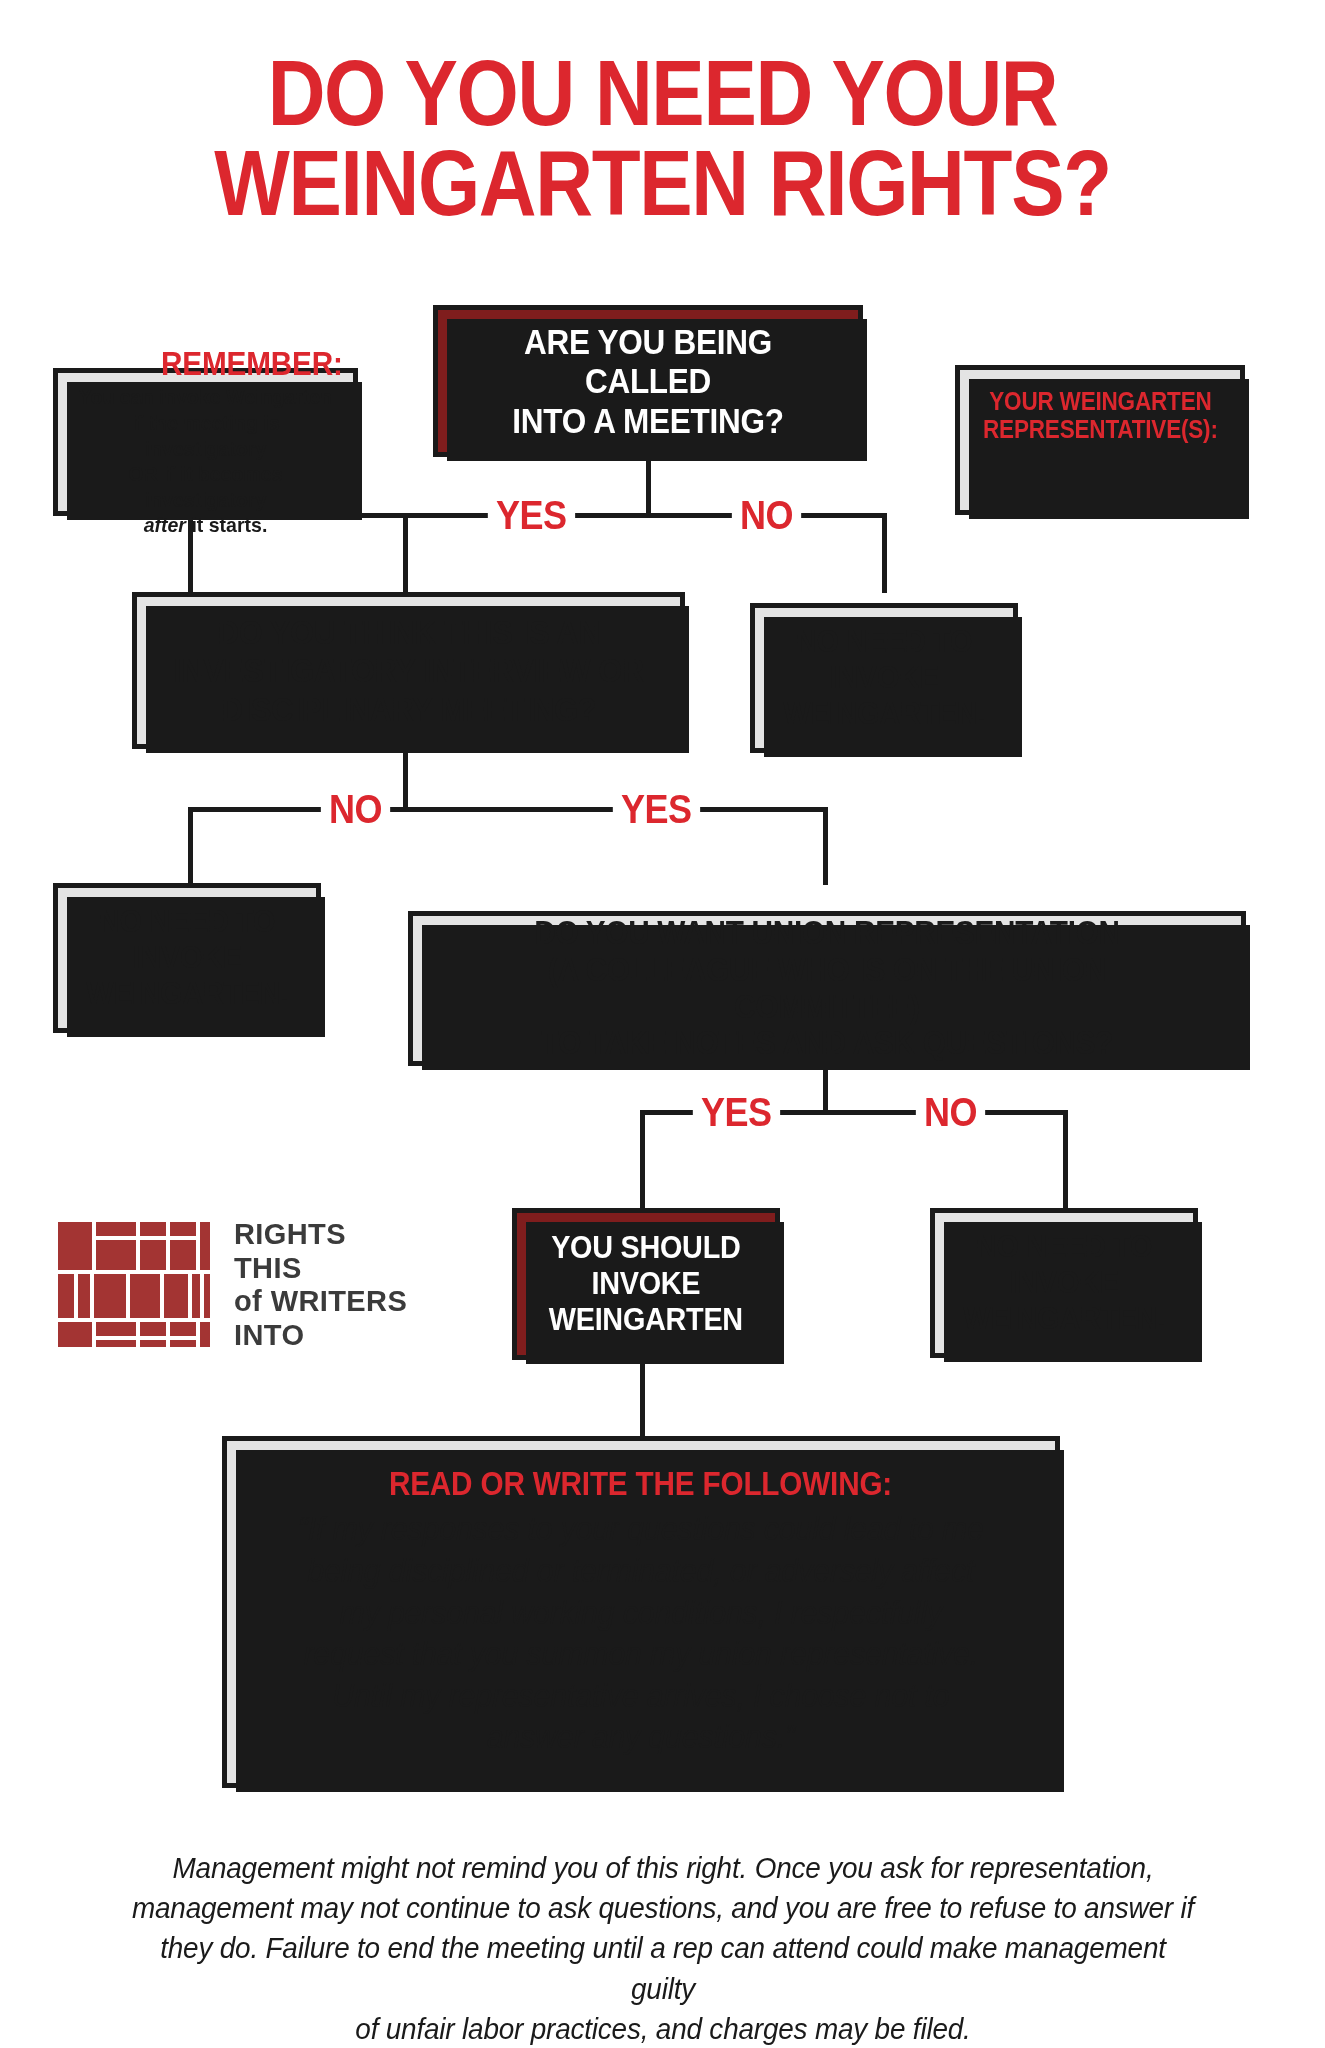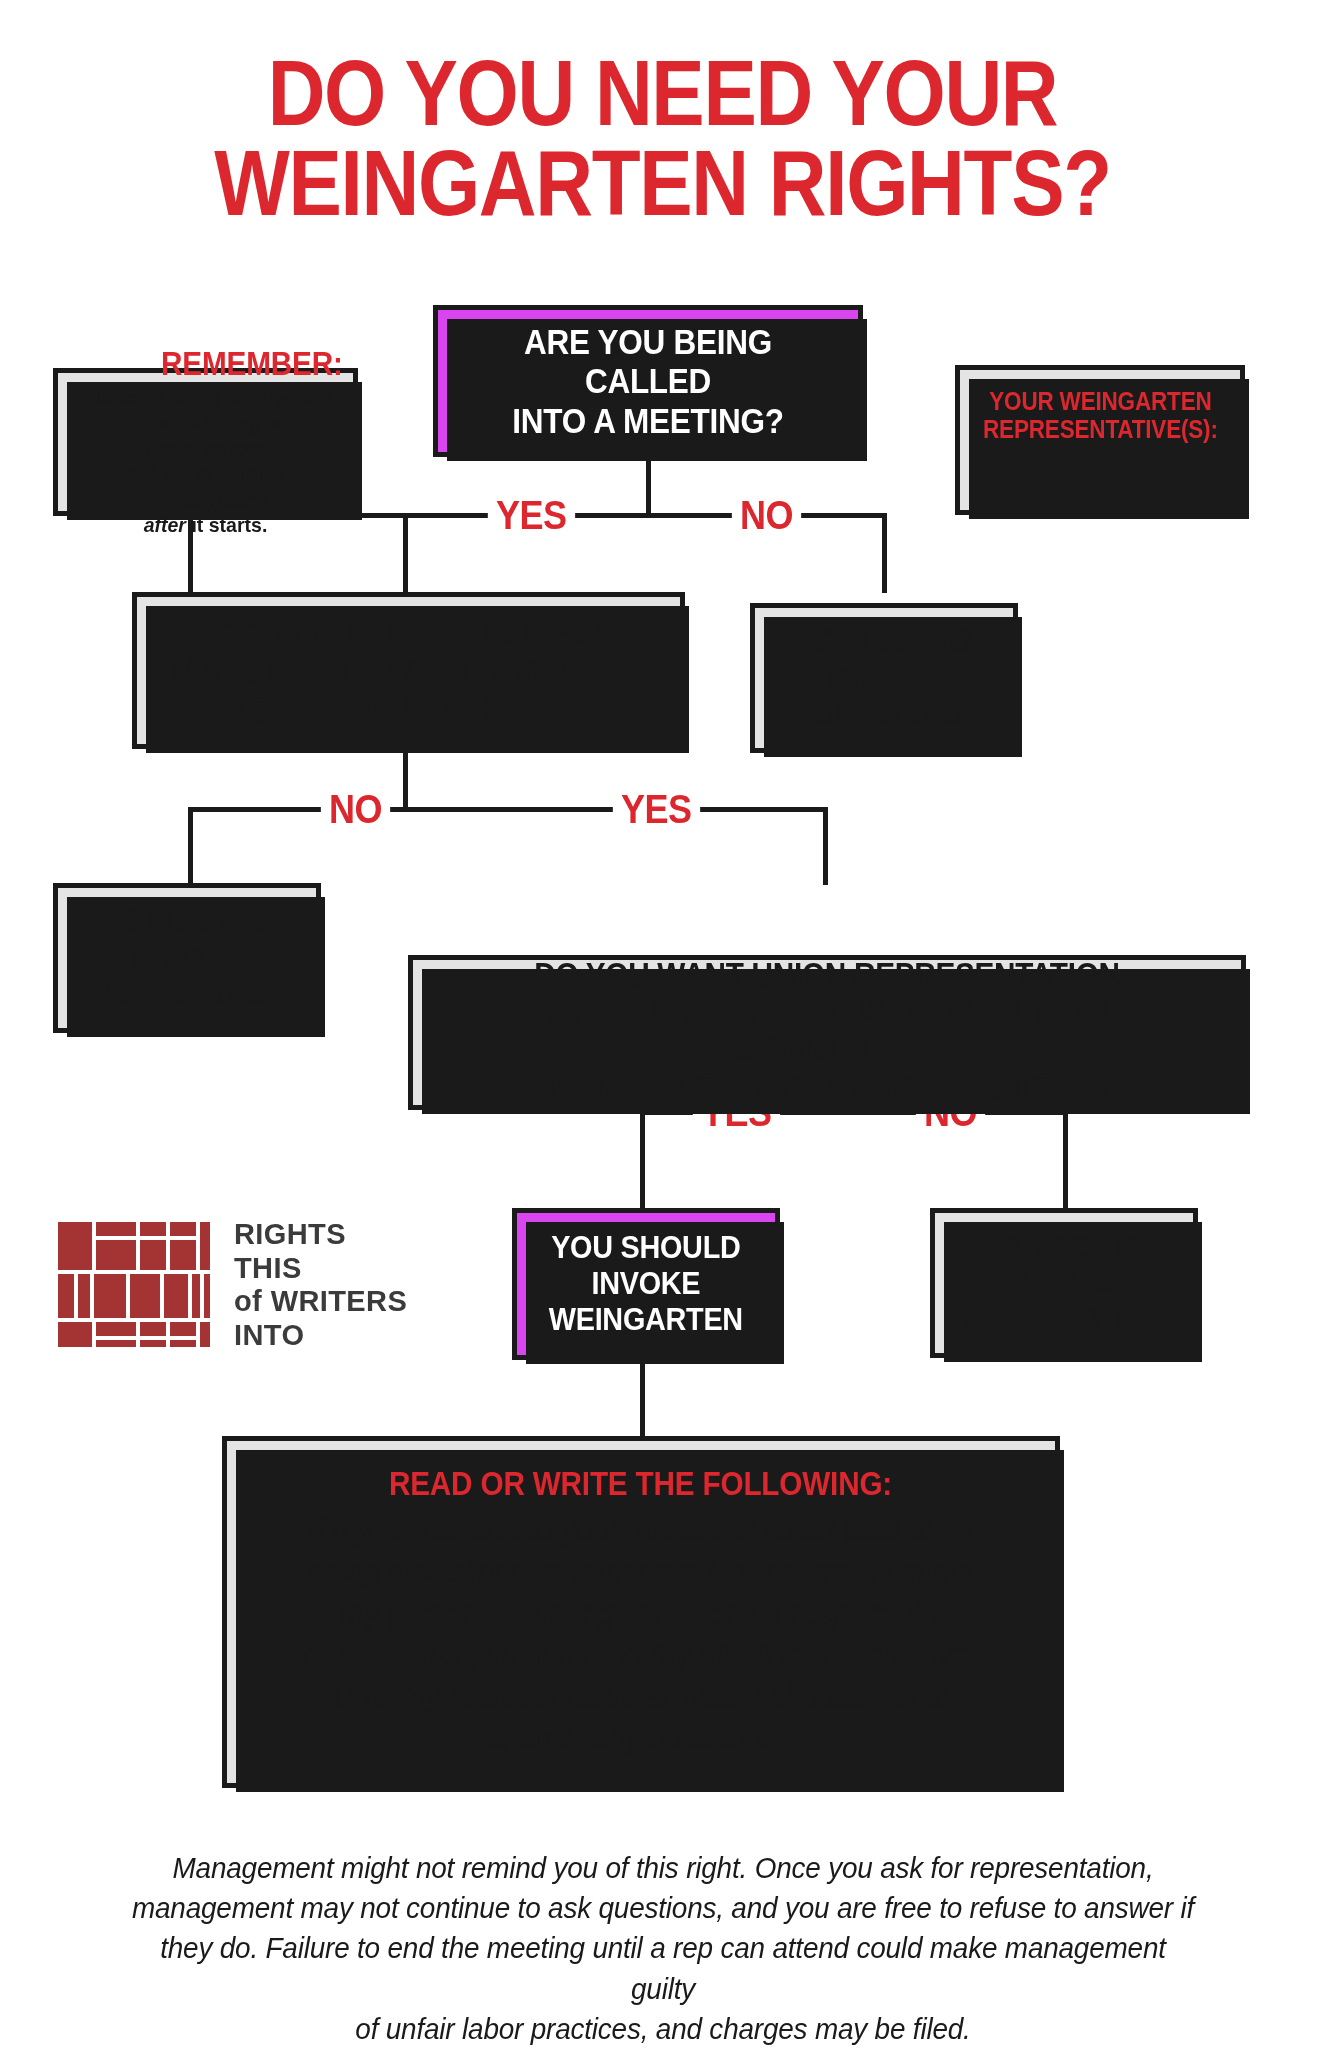--- a/index.html
+++ b/index.html
@@ -30,21 +30,21 @@
     display:flex; flex-direction:column;
     align-items:center; justify-content:center;
     text-align:center;
     z-index:4;
   }
   .box::after{  
     content:"";
     position:absolute; left:9px; top:9px; right:-9px; bottom:-9px;
     background:#1A1A1A; z-index:-1;
   }
-  .box.red{background:#d946ef;color:#ffffff;}
+  .box.red{background:#7f1d1d;color:#ffffff;}
   .box .txt{
     font-weight:700; color:#1A1A1A;
     line-height:1.12; letter-spacing:-0.3px;
     transform:scaleX(0.90);
     padding:0 6px;
   }
   .box.red .txt{color:#ffffff;}
   .box .hdr{
     font-weight:700; color:#DC272E;
     line-height:1.1; letter-spacing:-0.2px;
@@ -183,21 +183,21 @@
   <div class="yn" style="left:608px;top:789px;">YES</div>
 
   <div class="box" style="left:53px;top:883px;width:268px;height:150px;">
     <div class="txt" style="font-size:32px;">
       <div>NO NEED TO</div>
       <div>INVOKE</div>
       <div>WEINGARTEN.</div>
     </div>
   </div>
 
-  <div class="box" style="left:408px;top:955px;width:838px;height:155px;justify-content:flex-end;">
+  <div class="box" style="left:408px;top:911px;width:838px;height:155px;">
     <div class="txt" style="font-size:33px;">
       <div>DO YOU WANT UNION REPRESENTATION</div>
       <div>(A COLLEAGUE WHO IS ON THE UNION COMMITTEE)</div>
       <div>TO TAKE NOTES AND ASK QUESTIONS?</div>
     </div>
   </div>
 
   <div class="yn" style="left:688px;top:1092px;">YES</div>
   <div class="yn" style="left:912px;top:1092px;">NO</div>
 

